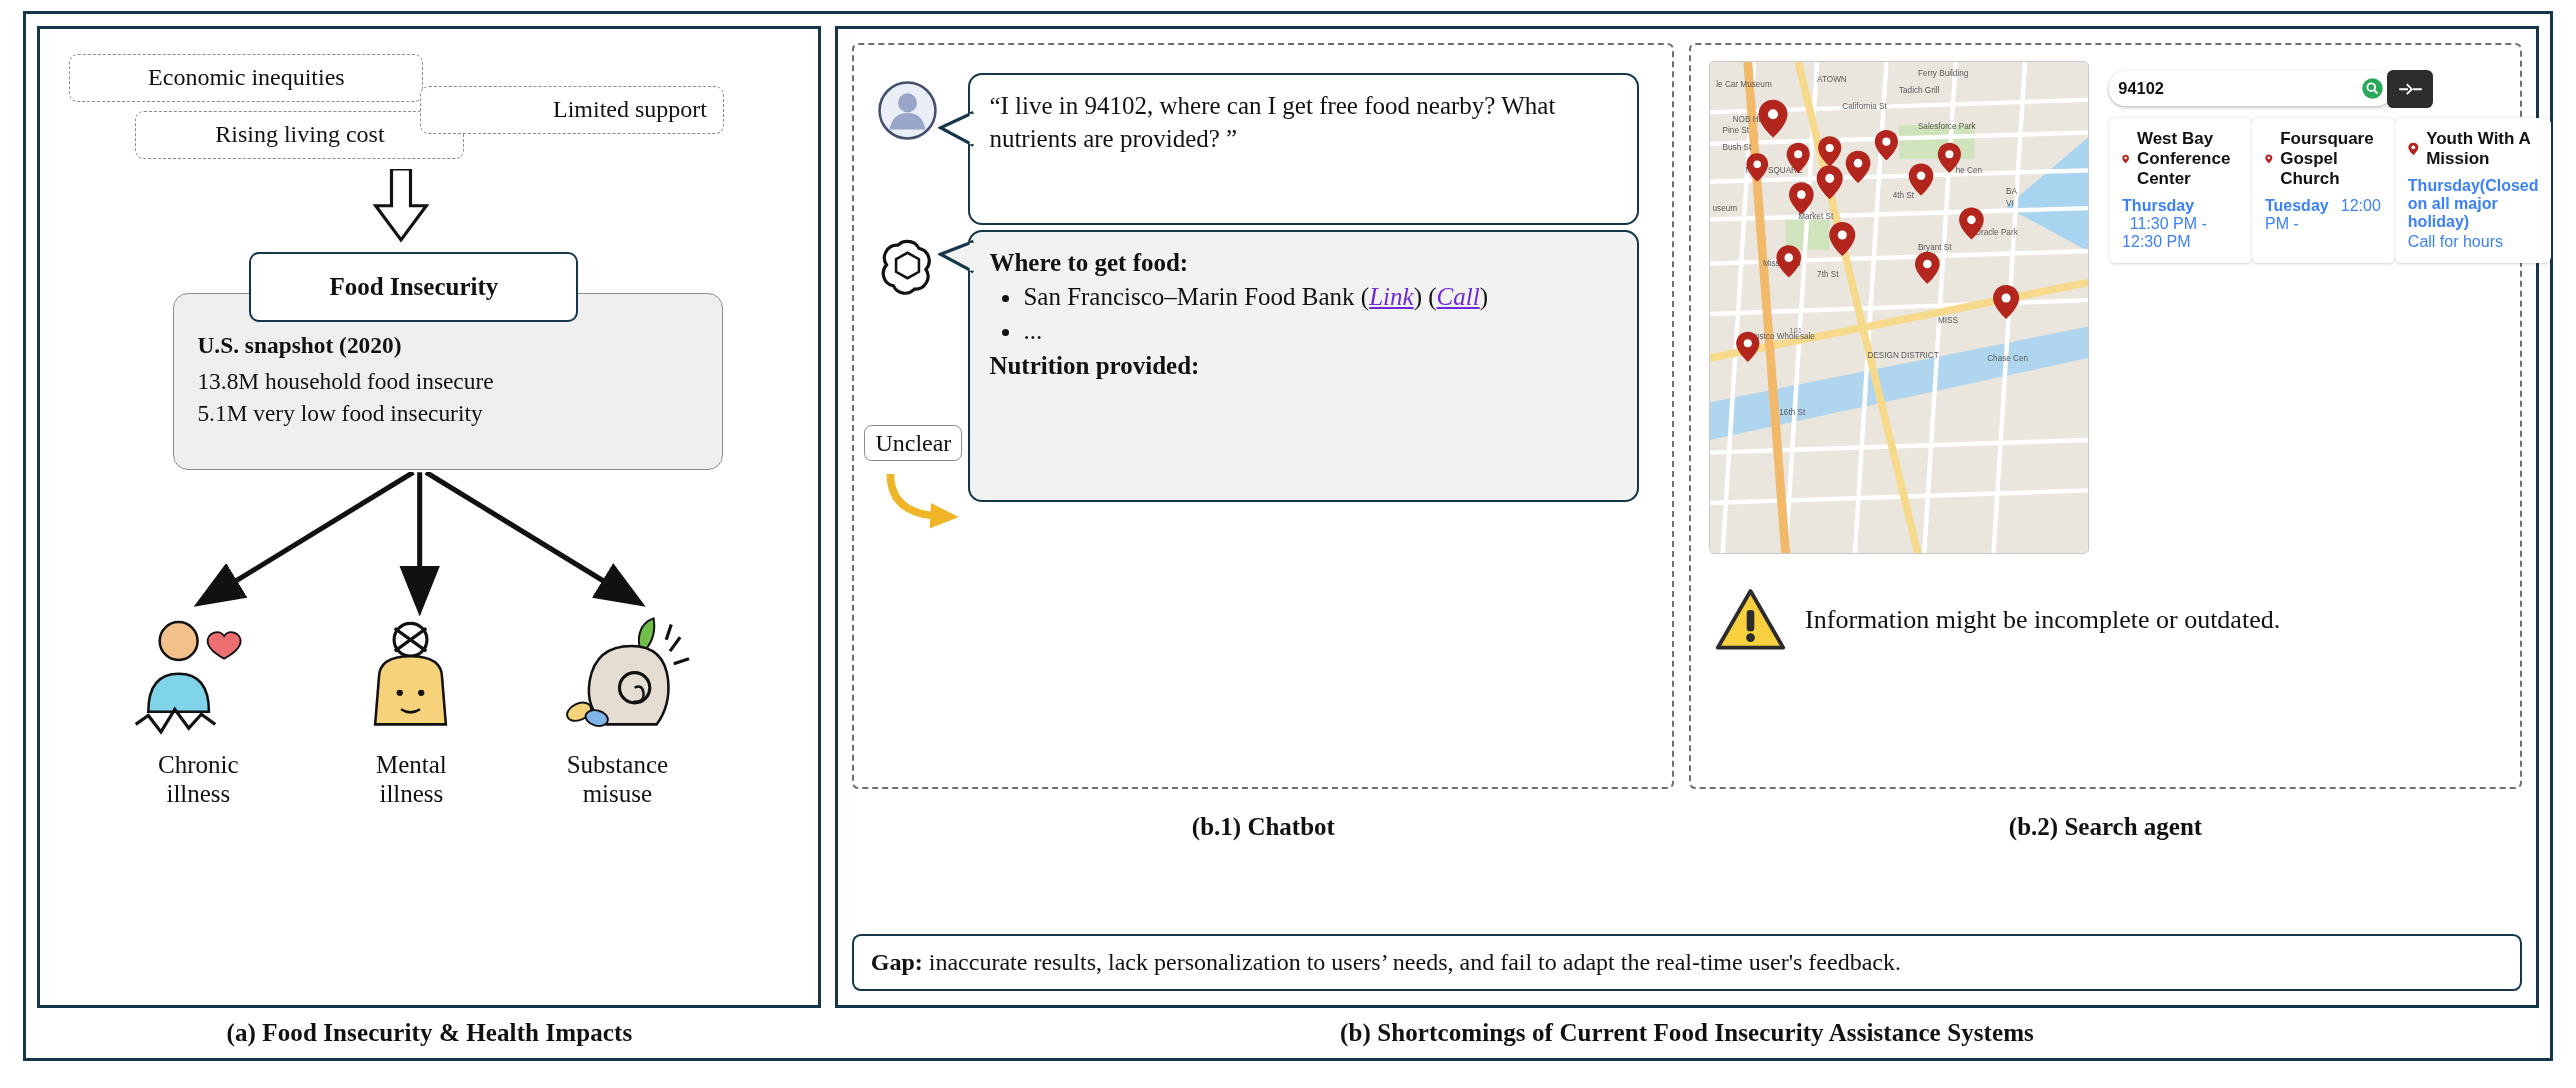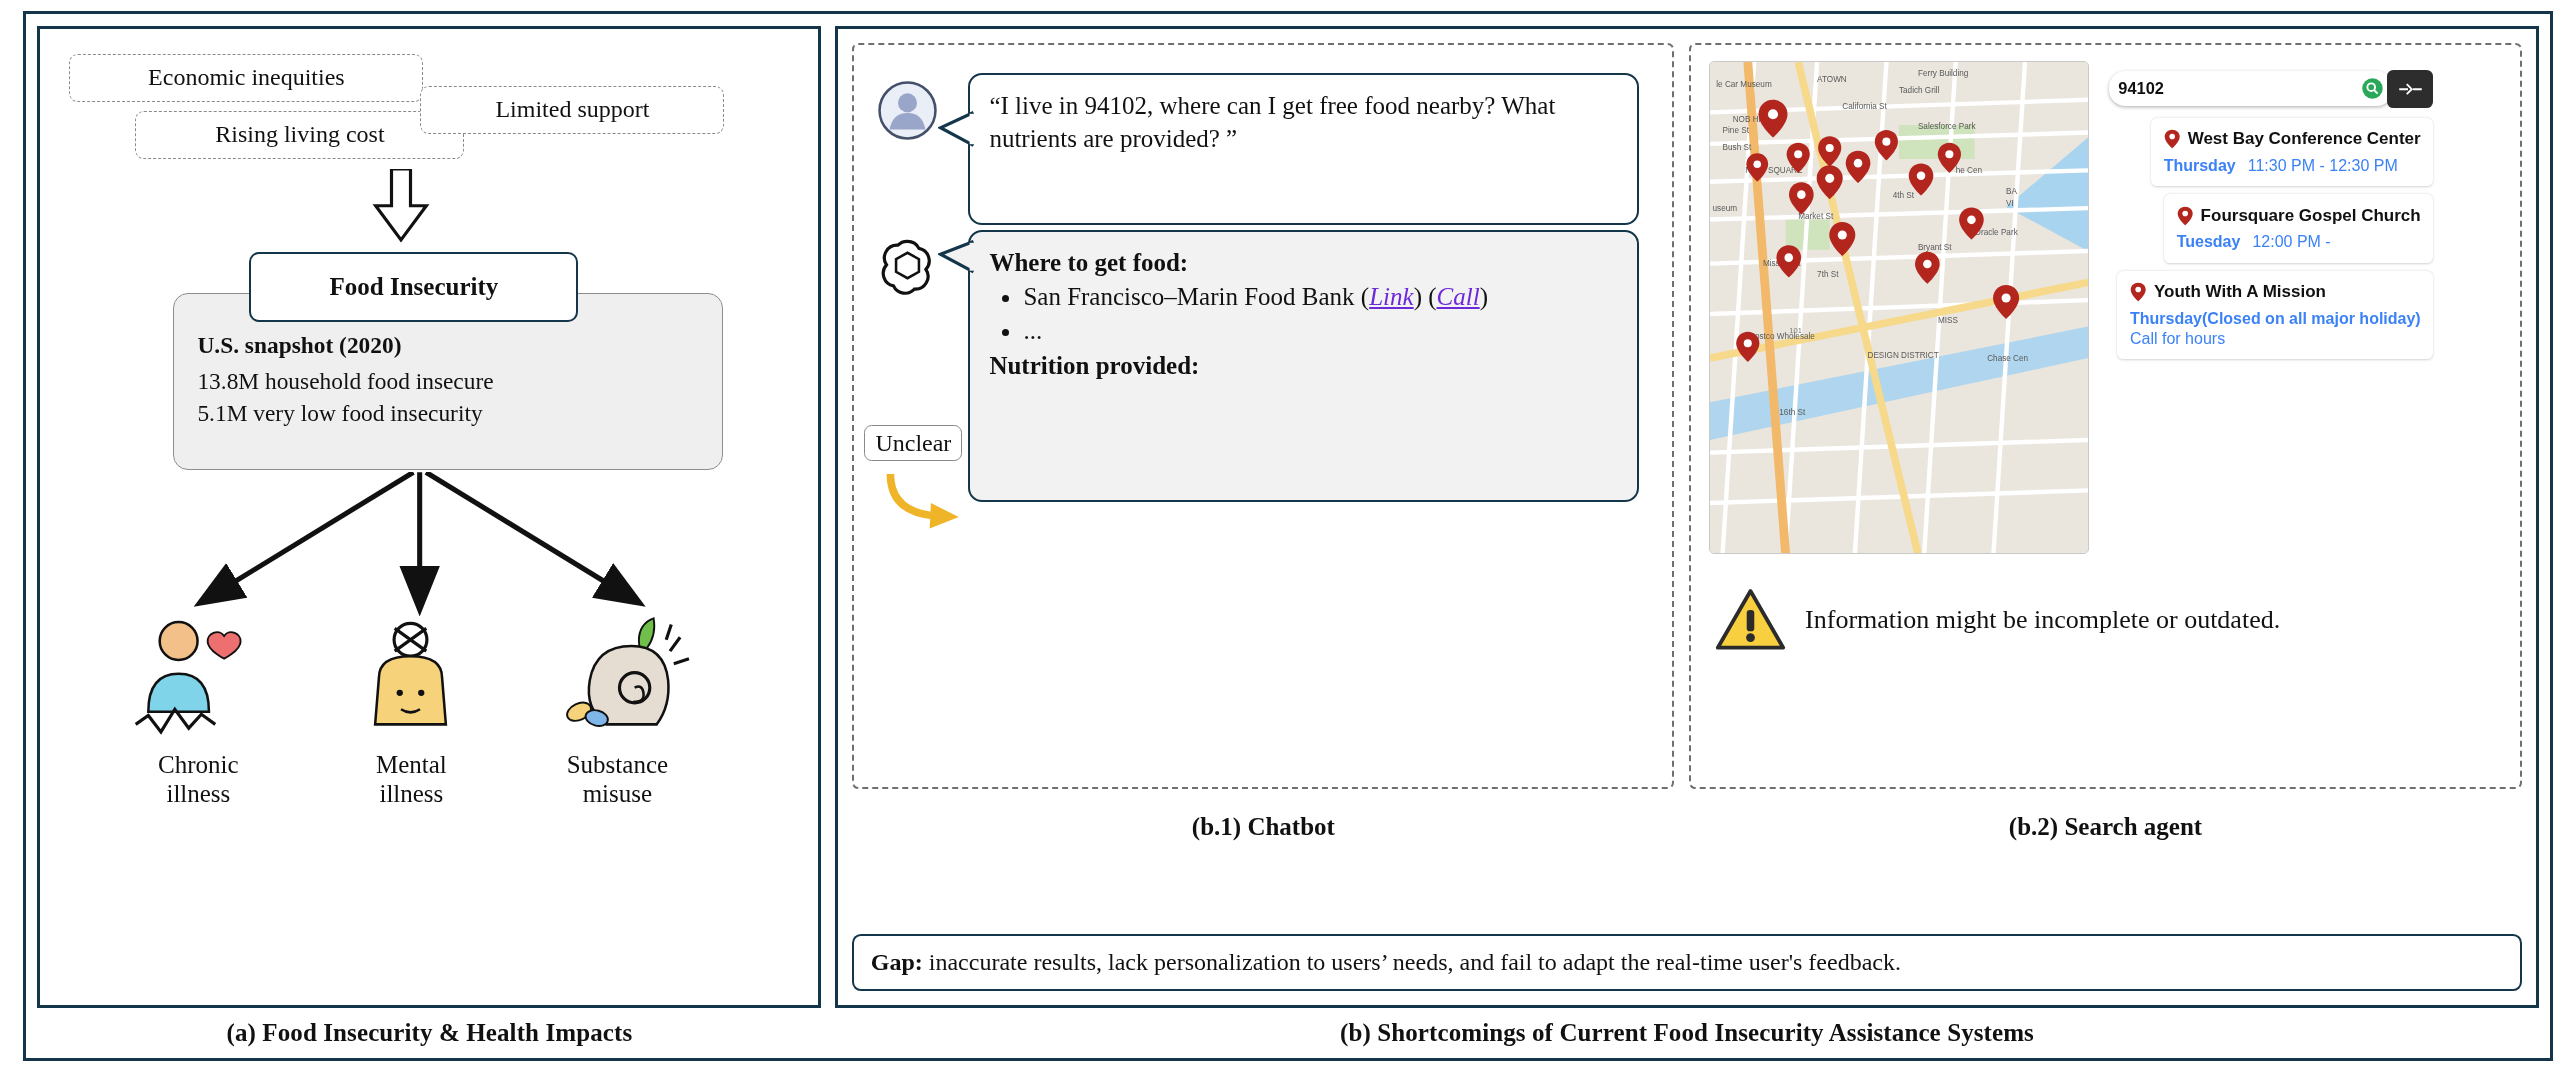--- a/index.html
+++ b/index.html
@@ -200,23 +200,22 @@
     border-radius: 6.3px;
     color: #fff;
     display: flex;
     align-items: center;
     justify-content: center;
     font-size: 17.7px;
   }
   .result-list {
     position: absolute;
     display: flex;
-    flex-direction: column;
-    gap: 8px;
-    align-items: flex-end;
+    flex-direction: row;
+    gap: 0;
   }
   .result-card {
     background: #fff;
     border-radius: 6.3px;
     padding: 11.4px 12.7px;
     font-family: "Liberation Sans", sans-serif;
     box-shadow: 0 0.6px 2.5px rgba(0,0,0,.18);
   }
   .result-title {
     font-size: 17px;
@@ -262,21 +261,21 @@
 
     <div class="panel-a">
       <div class="panel-a-body">
 
         <div class="dashbox" style="left:29px; top:25px; width:354px; height:48px;">
           <span>Economic inequities</span>
         </div>
         <div class="dashbox" style="left:95px; top:82px; width:329px; height:48px;">
           <span>Rising living cost</span>
         </div>
-        <div class="dashbox" style="left:380px; top:57px; width:304px; height:48px;">
+        <div class="dashbox" style="left:380px; top:57px; width:304px; height:48px;justify-content:flex-end;">
           <span>Limited support</span>
         </div>
 
         <svg class="arrow-hollow" style="position:absolute; left:323px; top:140px;" width="76" height="76" viewBox="0 0 120 120">
           <polygon points="45,0 75,0 75,58 100,58 60,112 20,58 45,58" fill="#ffffff" stroke="#111" stroke-width="5"></polygon>
         </svg>
 
         <div class="fi-box" style="left:209px; top:223px; width:329px; height:70px;">
           <span>Food Insecurity</span>
         </div>

